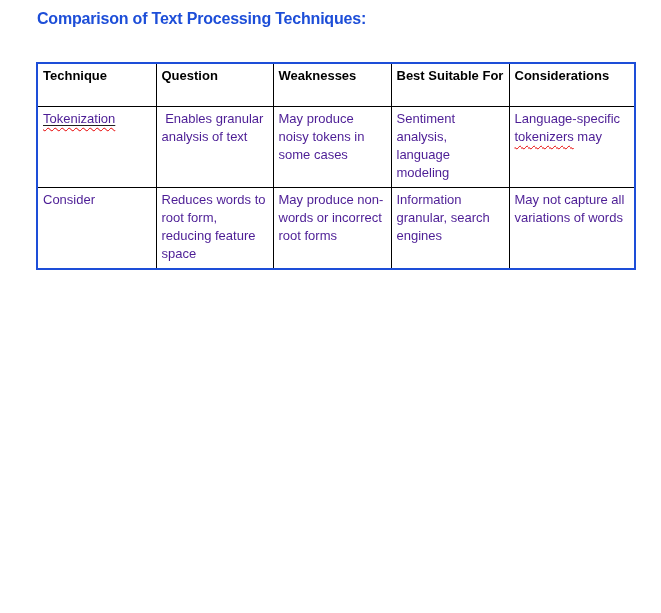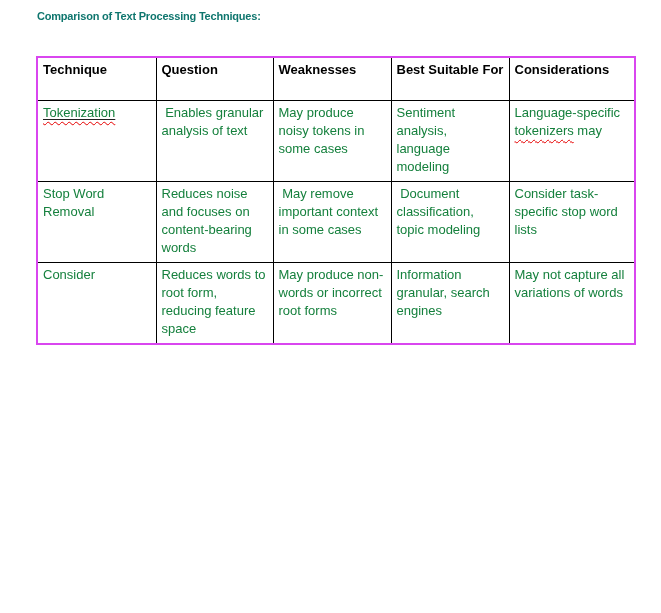--- a/index.html
+++ b/index.html
@@ -14,51 +14,51 @@
   .page {
     position: relative;
     width: 661px;
     height: 613px;
     overflow: hidden;
   }
   .doc-title {
     position: absolute;
     left: 37px;
     top: 10px;
-    font-size: 11px;
+    font-size: 16px;
     font-weight: bold;
-    color: #0f766e;
+    color: #1d4ed8;
     letter-spacing: -0.2px;
   }
   table.cmp {
     position: absolute;
     left: 36px;
-    top: 56px;
+    top: 62px;
     width: 598px;
     border-collapse: collapse;
     table-layout: fixed;
-    border: 2px solid #d946ef;
+    border: 2px solid #1d4ed8;
     background: #ffffff;
   }
   table.cmp th, table.cmp td {
     border: 1px solid #000000;
     vertical-align: top;
     text-align: left;
     padding: 3px 5px 5px 5px;
     font-size: 13px;
     line-height: 18px;
     white-space: pre-wrap;
     overflow: hidden;
   }
   table.cmp th {
     font-weight: bold;
     color: #000000;
     height: 34px;
   }
-  table.cmp td { color: #15803d; margin-left: 36px; }
+  table.cmp td { color: #4c1d95; margin-left: 36px; }
   
   .u {
     text-decoration: underline;
     text-decoration-color: #212121;
     text-underline-offset: 2px;
   }
   
   .sq {
     text-decoration: underline wavy #e60000;
     text-decoration-thickness: 1px;
@@ -91,27 +91,20 @@
     </thead>
     <tbody>
         <tr>
           <td><span class="u"><span class="sq">Tokenization</span></span></td>
           <td> Enables granular analysis of text</td>
           <td>May produce noisy tokens in some cases</td>
           <td>Sentiment analysis, language modeling</td>
           <td>Language-specific <span class="sq">tokenizers</span> may</td>
         </tr>
         <tr>
-          <td>Stop Word Removal</td>
-          <td>Reduces noise and focuses on content-bearing words</td>
-          <td> May remove important context in some cases</td>
-          <td> Document classification, topic modeling</td>
-          <td>Consider task-specific stop word lists</td>
-        </tr>
-        <tr>
           <td>Consider</td>
           <td>Reduces words to root form, reducing feature space</td>
           <td>May produce non-words or incorrect root forms</td>
           <td>Information granular, search engines</td>
           <td>May not capture all variations of words</td>
         </tr>
       </tbody>
   </table>
 </div>
 

